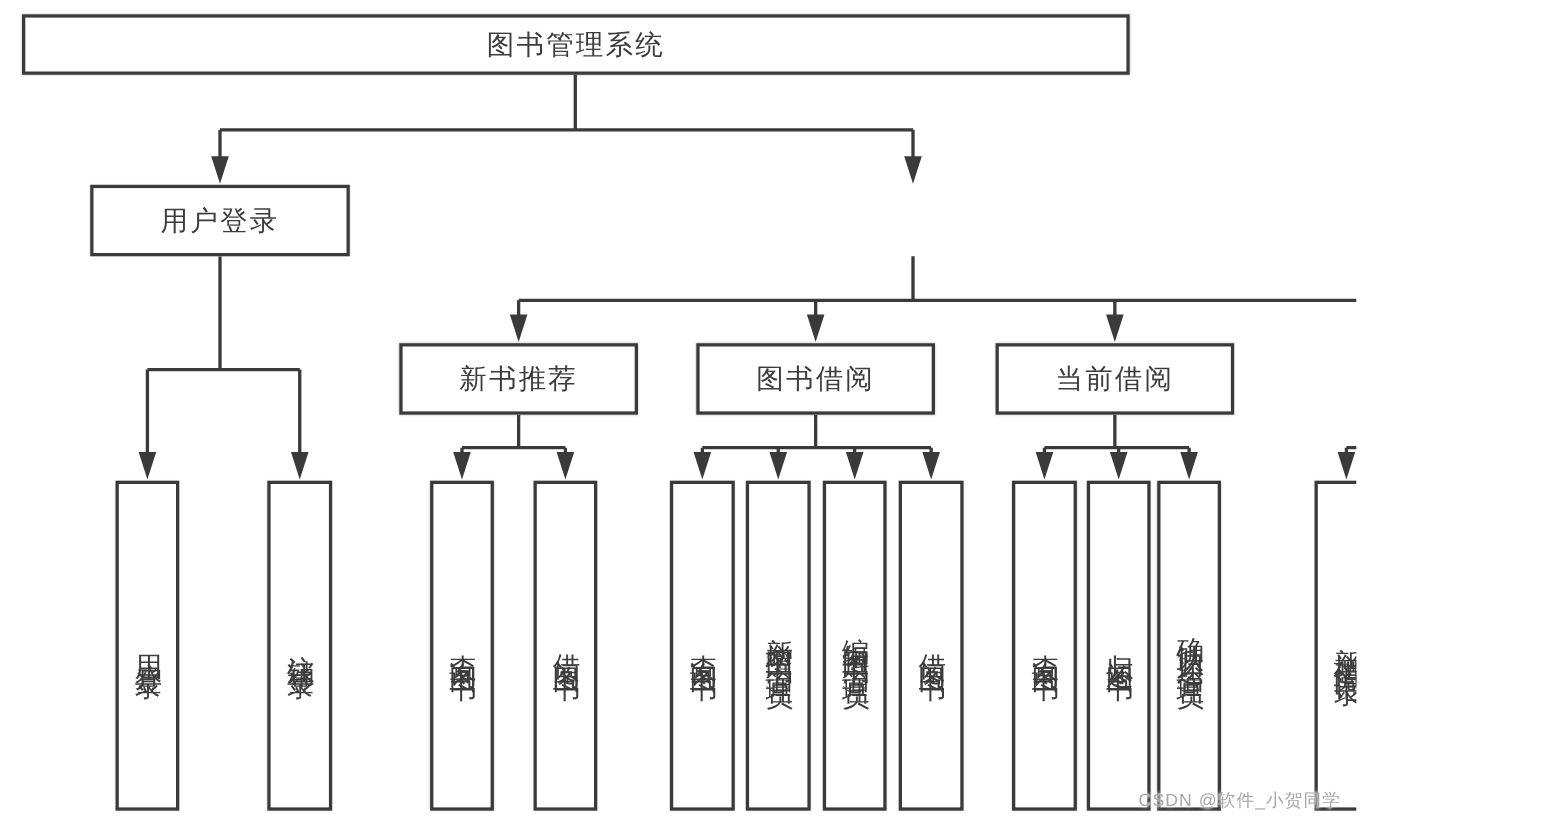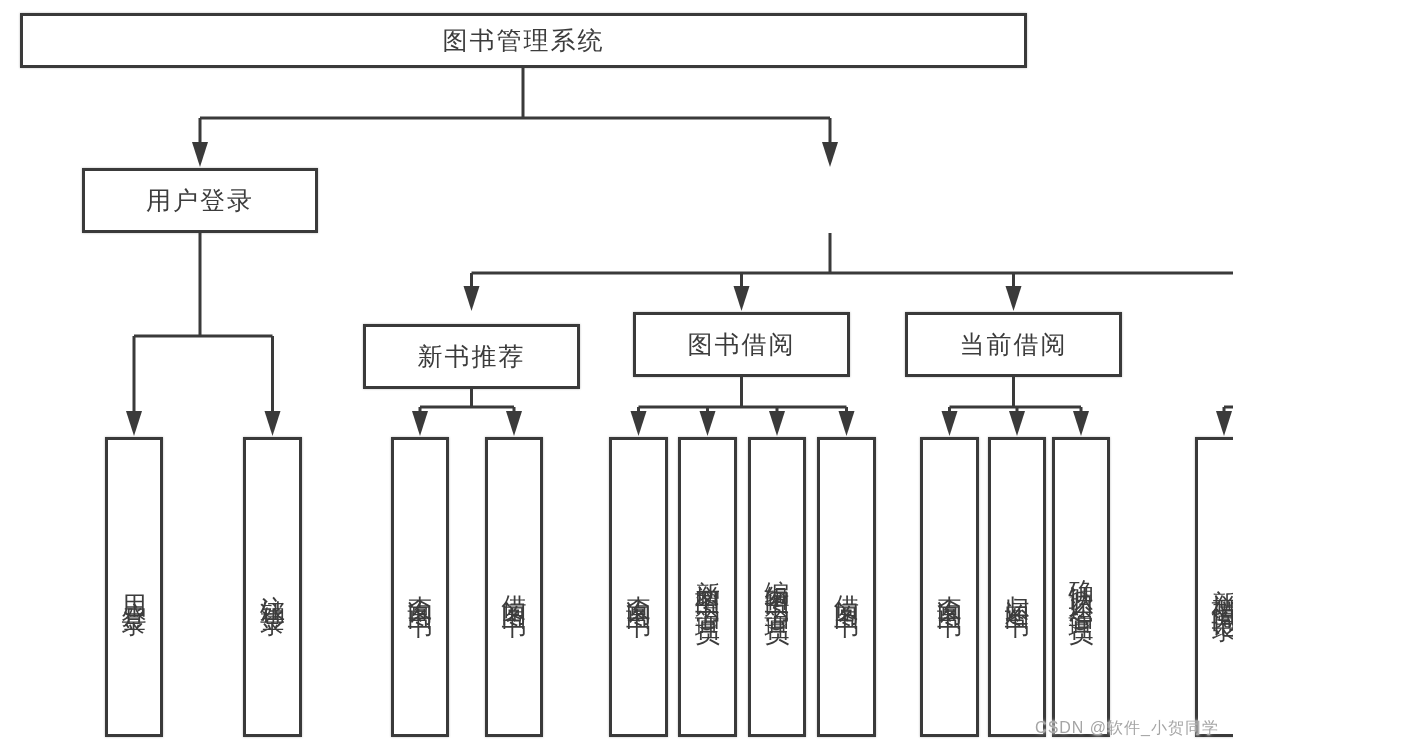--- a/index.html
+++ b/index.html
@@ -71,21 +71,21 @@
   </svg>
 
   <div class="box" style="left:20px;top:13px;width:1007px;height:55px">
     <span class="hlbl">图书管理系统</span>
   </div>
 
   <div class="box" style="left:82px;top:168px;width:236px;height:65px">
     <span class="hlbl">用户登录</span>
   </div>
 
-  <div class="box" style="left:363px;top:324px;width:217px;height:65px">
+  <div class="box" style="left:363px;top:312px;width:217px;height:65px">
     <span class="hlbl">新书推荐</span>
   </div>
   <div class="box" style="left:633px;top:312px;width:217px;height:65px">
     <span class="hlbl">图书借阅</span>
   </div>
   <div class="box" style="left:905px;top:312px;width:217px;height:65px">
     <span class="hlbl">当前借阅</span>
   </div>
 
   <div class="box" style="left:105px;top:437px;width:58px;height:300px">

